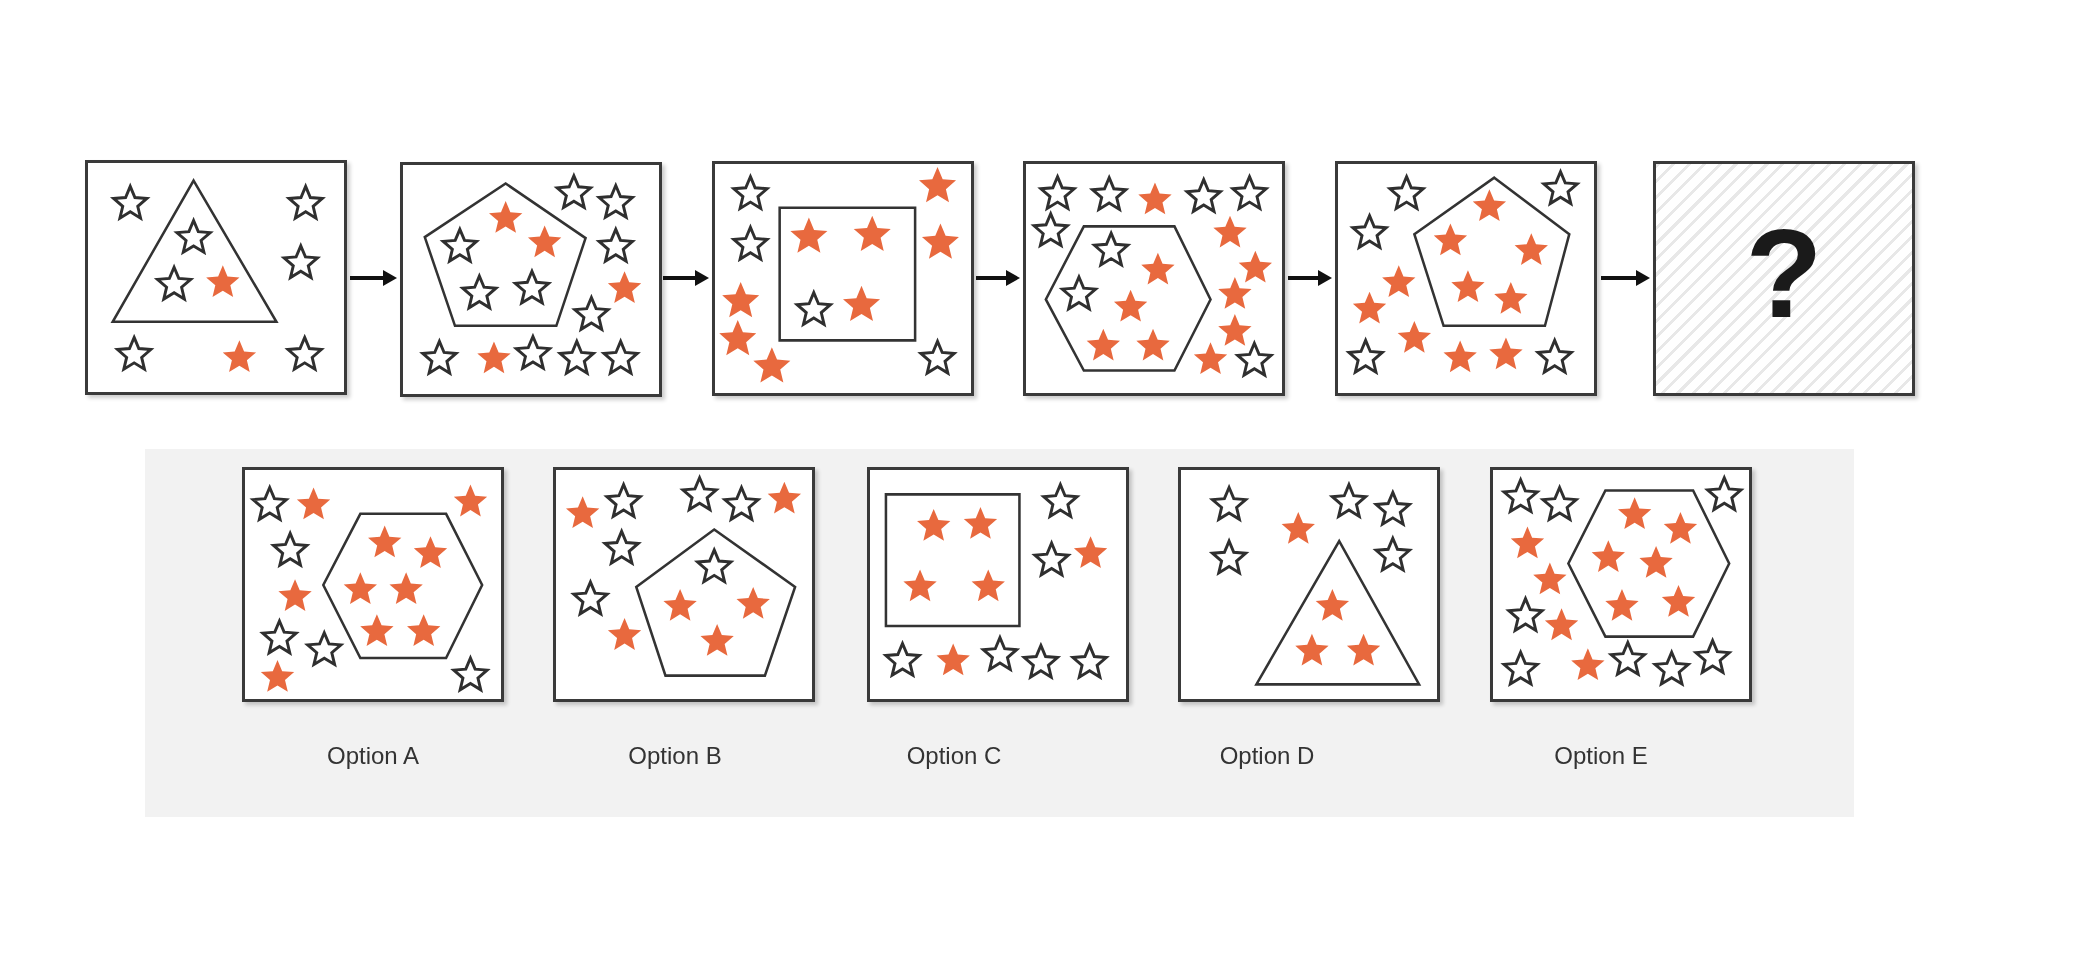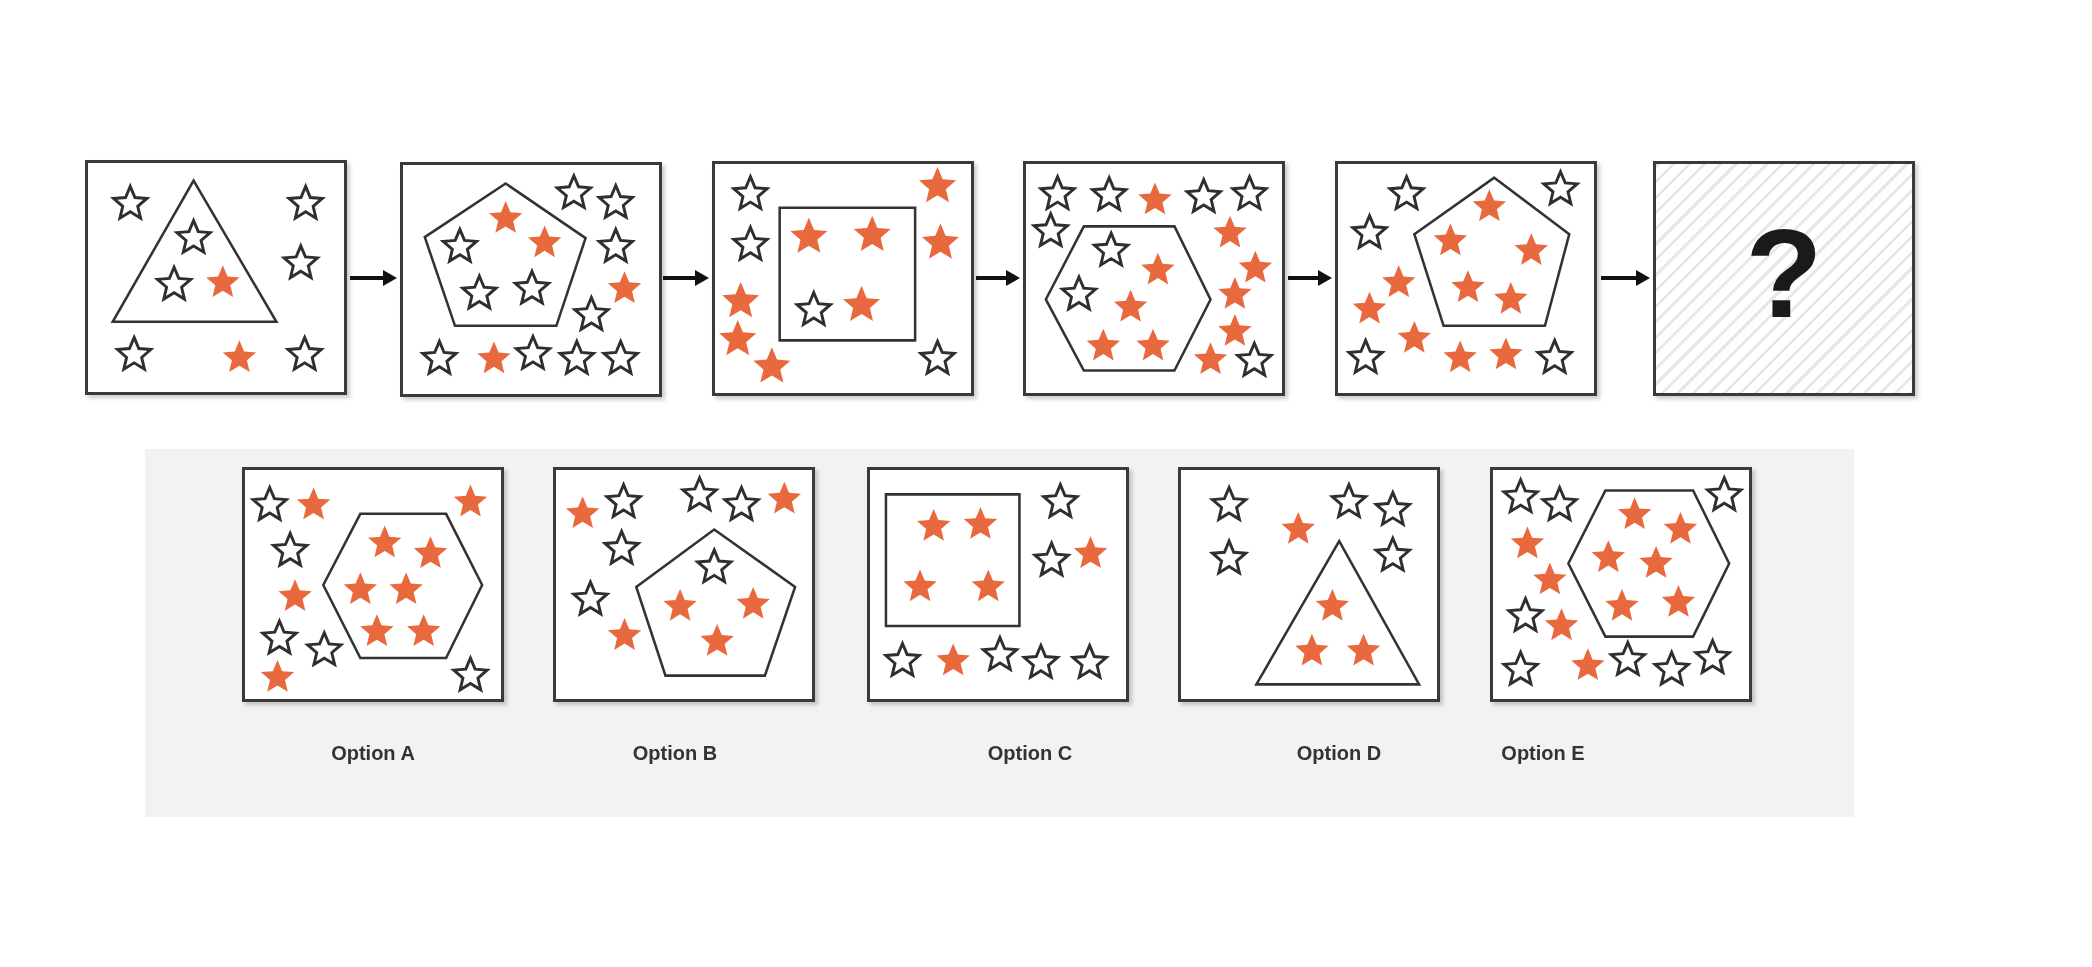--- a/index.html
+++ b/index.html
@@ -35,22 +35,22 @@
   #arrow-5{left:1601px;width:49px}
   
   .options-strip{position:absolute;left:145px;top:449px;width:1709px;height:368px;
                  background:var(--options-bg,#f2f2f2)}
   #p-opt-a{left:242px;top:467px}
   #p-opt-b{left:553px;top:467px}
   #p-opt-c{left:867px;top:467px}
   #p-opt-d{left:1178px;top:467px}
   #p-opt-e{left:1490px;top:467px}
   .option-label{position:absolute;top:742px;width:262px;text-align:center;
-                font-size:20px;font-weight:700;color:var(--label,#333)}
-  #lbl-a{left:242px}#lbl-b{left:544px}#lbl-c{left:899px}#lbl-d{left:1208px}#lbl-e{left:1412px}
+                font-size:24px;font-weight:400;color:var(--label,#333)}
+  #lbl-a{left:242px}#lbl-b{left:544px}#lbl-c{left:823px}#lbl-d{left:1136px}#lbl-e{left:1470px}
 </style>
 </head>
 <body>
 
 <div id="canvas">
 
   <div class="panel" id="p-seq-1">
       <svg viewBox="0 0 262 235">
         <polygon points="108,18 193,163 25,163" class="inner-shape"></polygon>
         <path d="M108.0,59.0L112.8,70.4L125.1,71.4L115.7,79.5L118.6,91.6L108.0,85.1L97.4,91.6L100.3,79.5L90.9,71.4L103.2,70.4Z" class="star-outline"></path>

